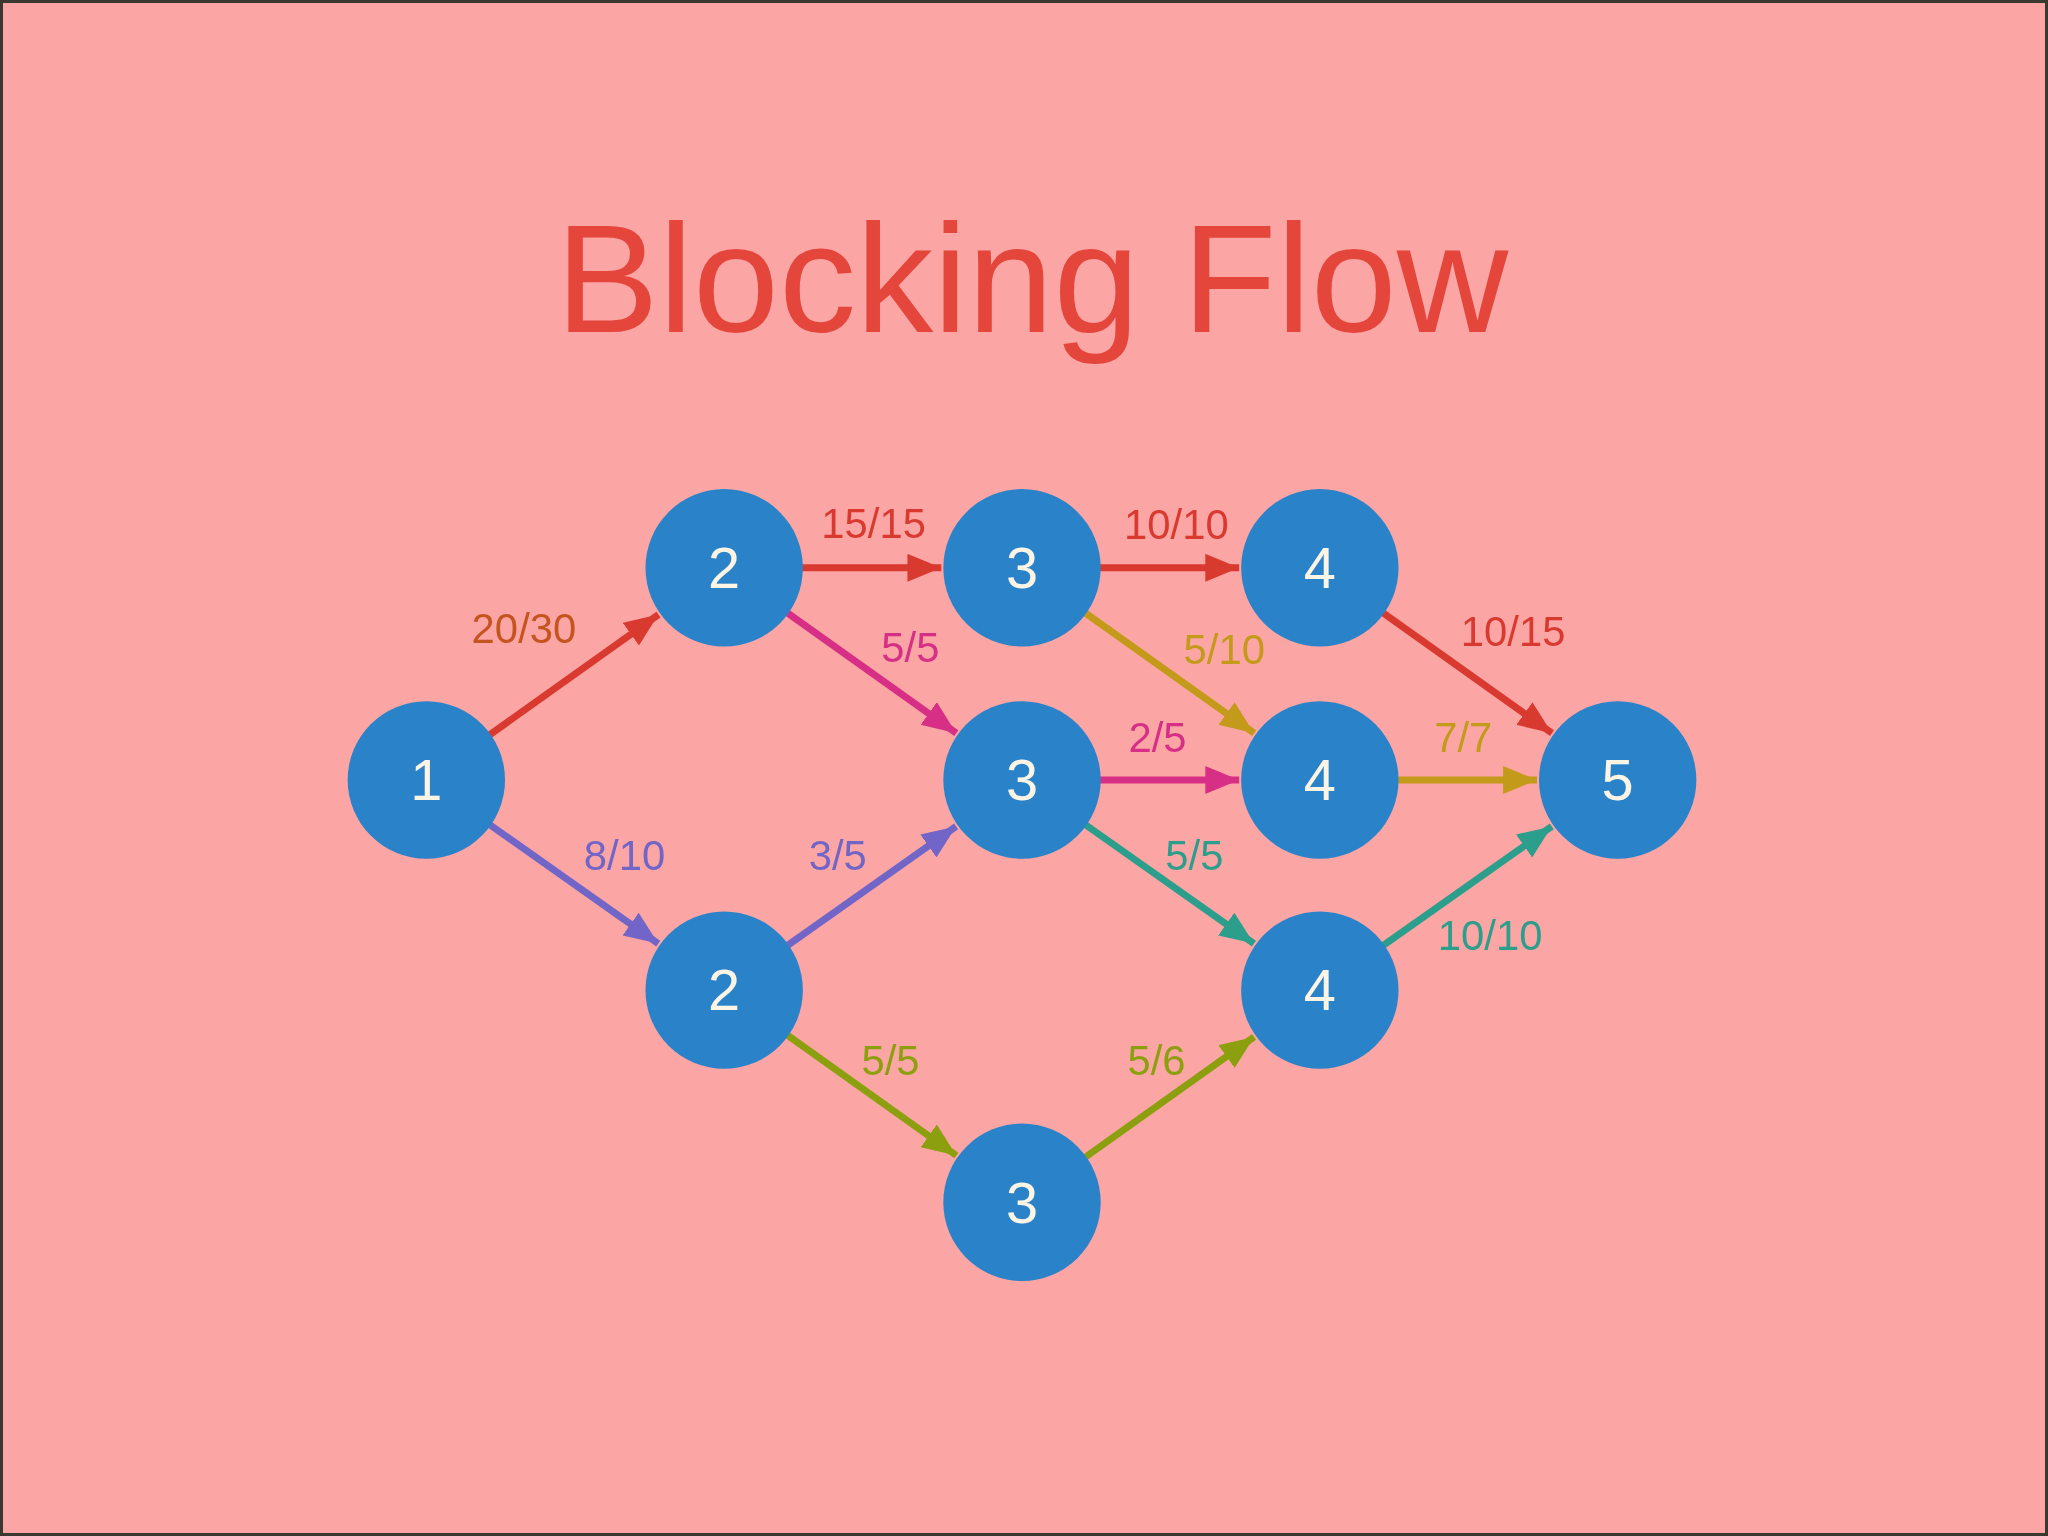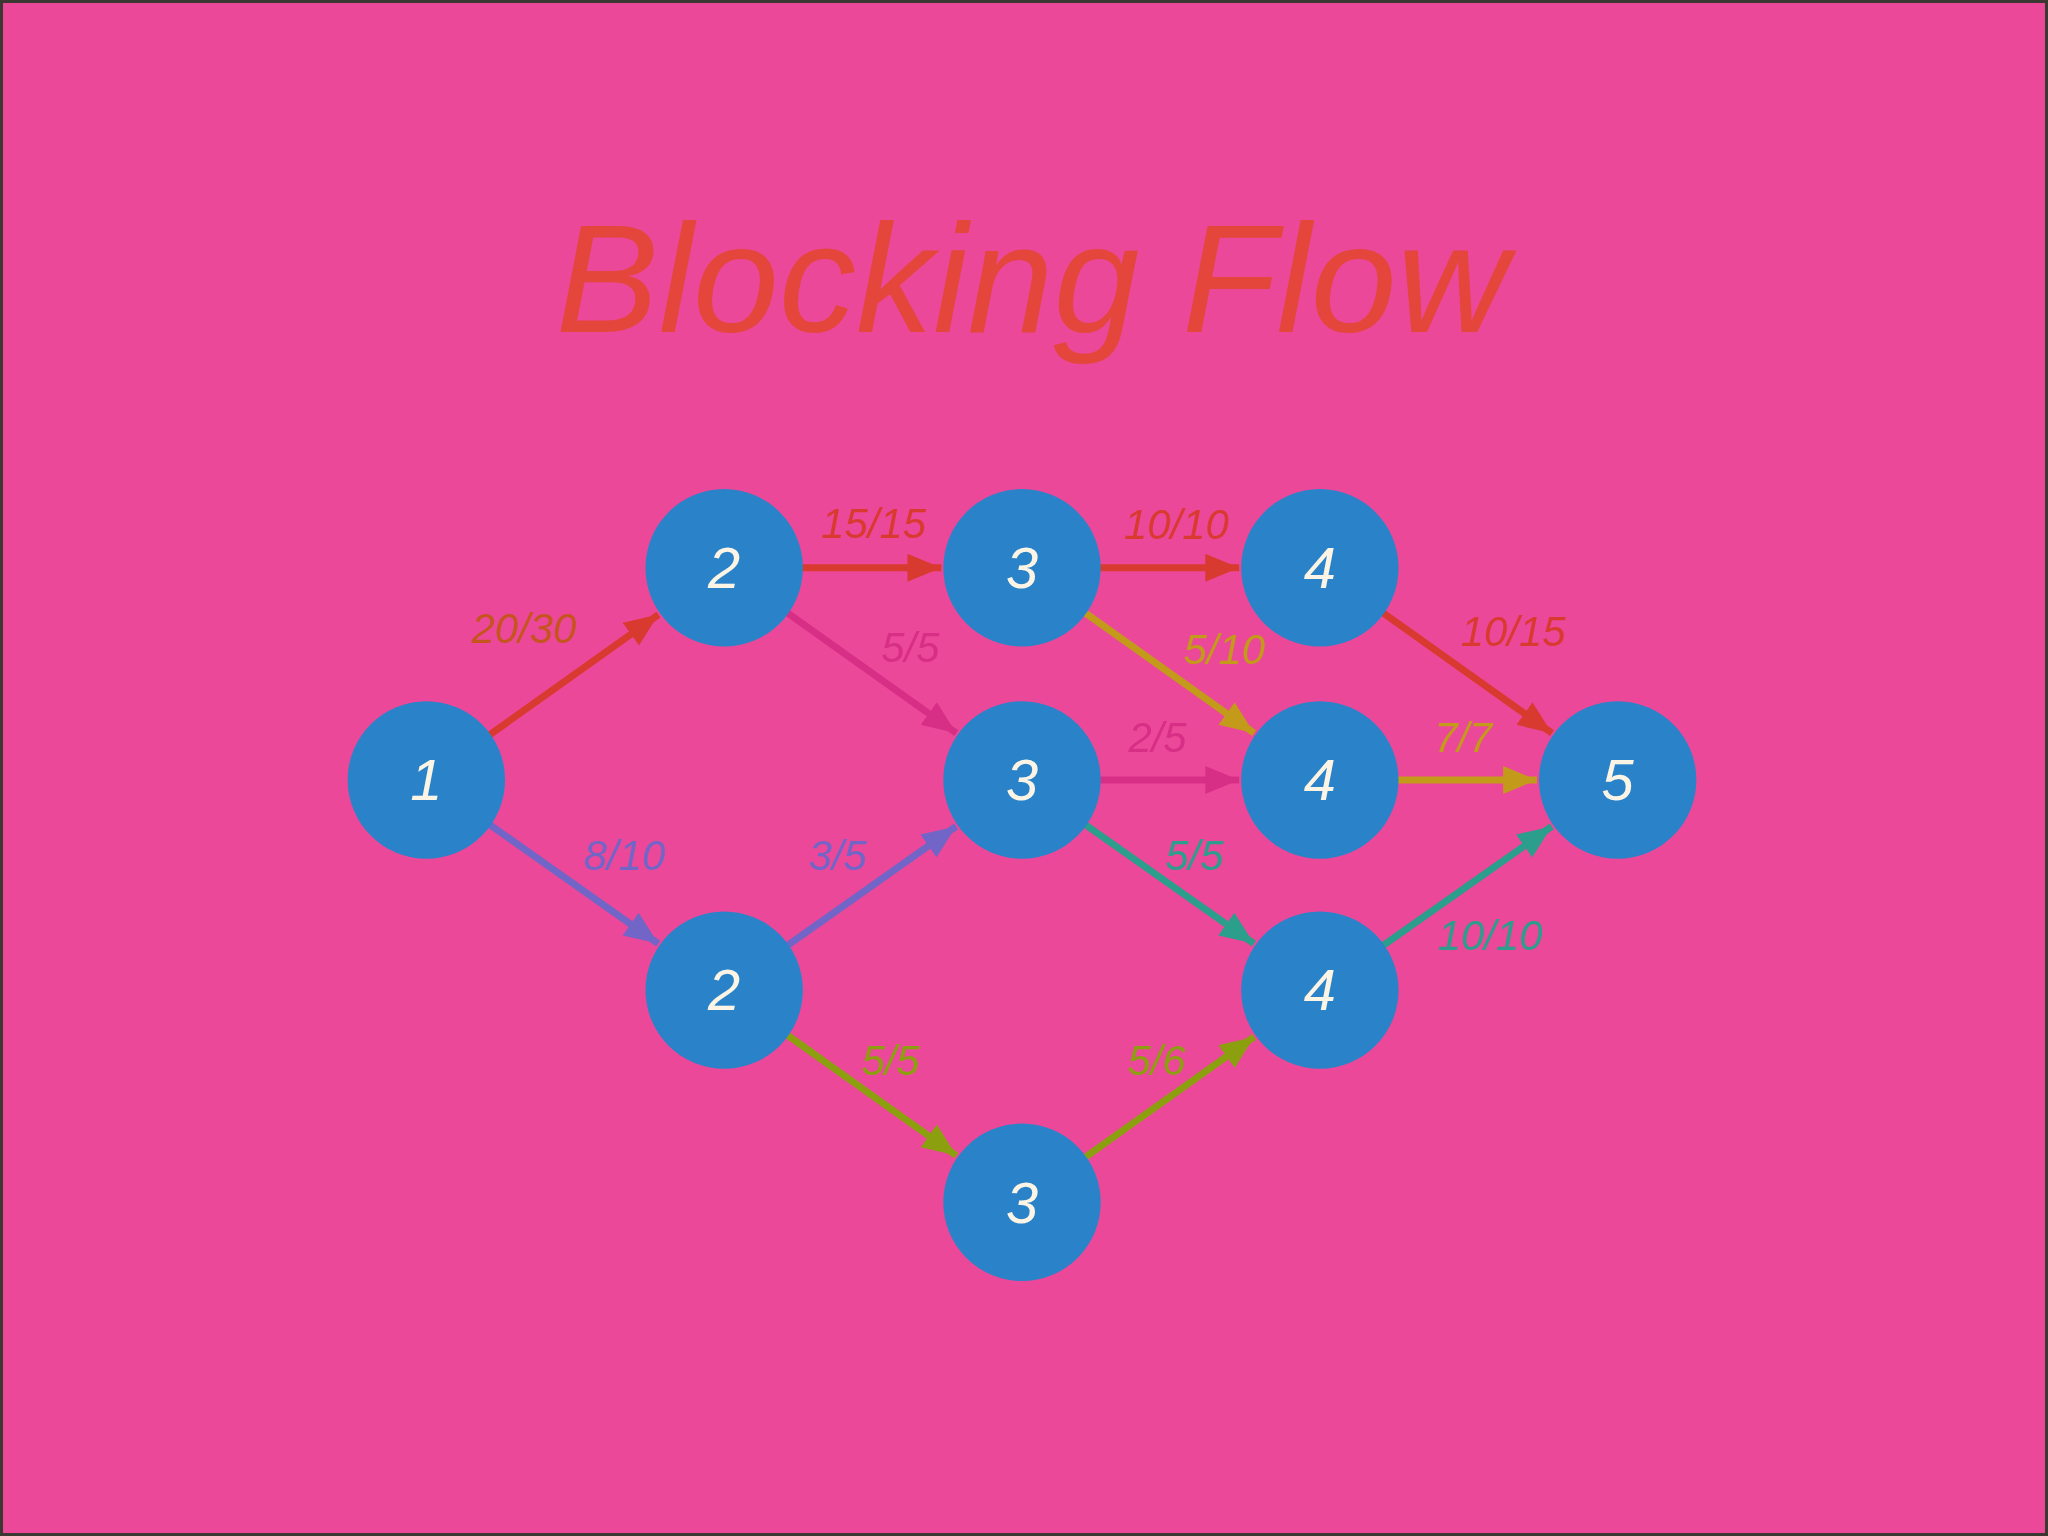--- a/index.html
+++ b/index.html
@@ -23,21 +23,21 @@
   .node-num {
     font-family: "Liberation Sans", sans-serif;
   }
   .edge-label {
     font-family: "Liberation Sans", sans-serif;
   }
 </style>
 </head>
 <body>
 
-<div class="stage" id="stage" style="width: 2048px; height: 1536px; background: #ec4899; border: 3px solid rgb(58, 56, 49); font-style: italic;">
+<div class="stage" id="stage" style="width: 2048px; height: 1536px; background: #fca5a5; border: 3px solid rgb(58, 56, 49);">
   <svg id="graph" viewBox="0 0 2048 1536" xmlns="http://www.w3.org/2000/svg">
     <defs id="defs-layer">
         <marker id="arr-d93a30" markerUnits="userSpaceOnUse" markerWidth="36" markerHeight="30" refX="34" refY="14" orient="auto">
           <path d="M0,0 L34,14 L0,28 Z" fill="#d93a30"></path>
         </marker>
         <marker id="arr-d72f85" markerUnits="userSpaceOnUse" markerWidth="36" markerHeight="30" refX="34" refY="14" orient="auto">
           <path d="M0,0 L34,14 L0,28 Z" fill="#d72f85"></path>
         </marker>
         <marker id="arr-c39a19" markerUnits="userSpaceOnUse" markerWidth="36" markerHeight="30" refX="34" refY="14" orient="auto">
           <path d="M0,0 L34,14 L0,28 Z" fill="#c39a19"></path>

